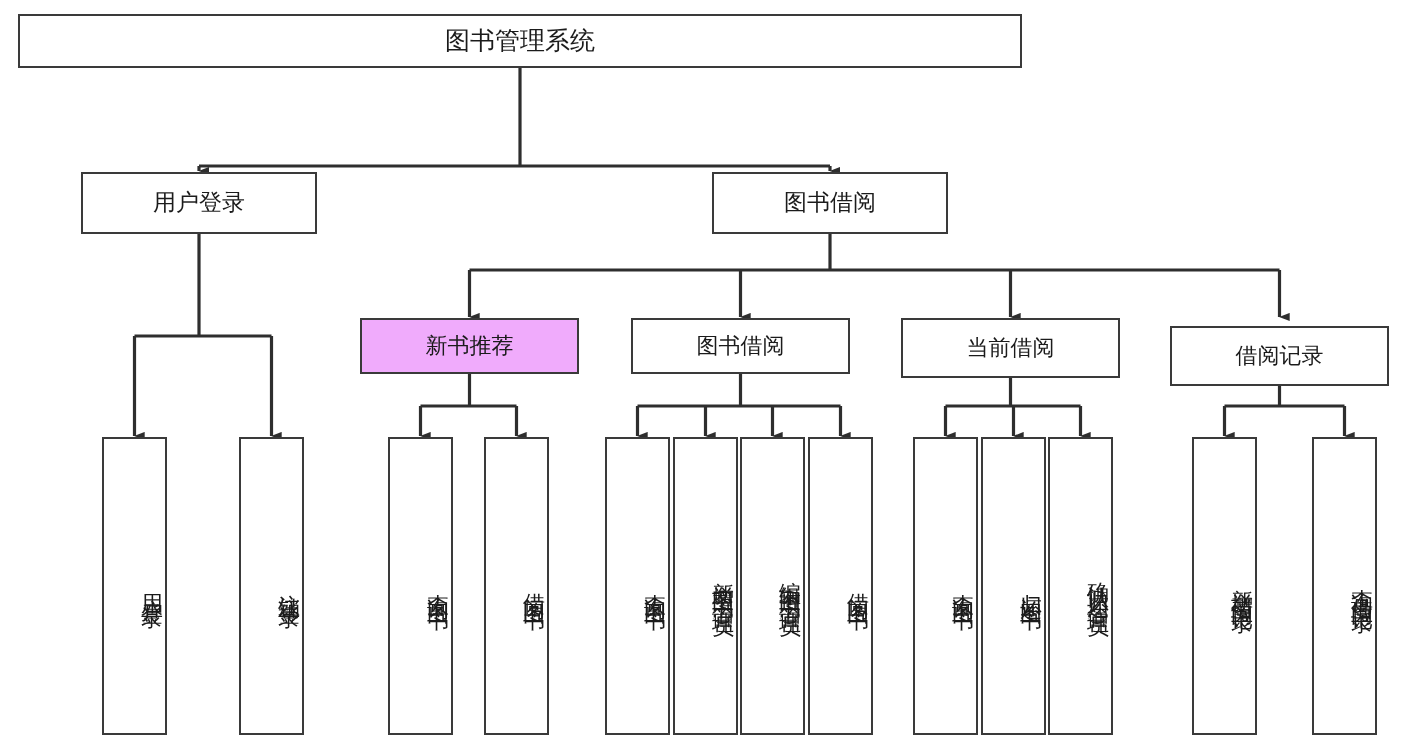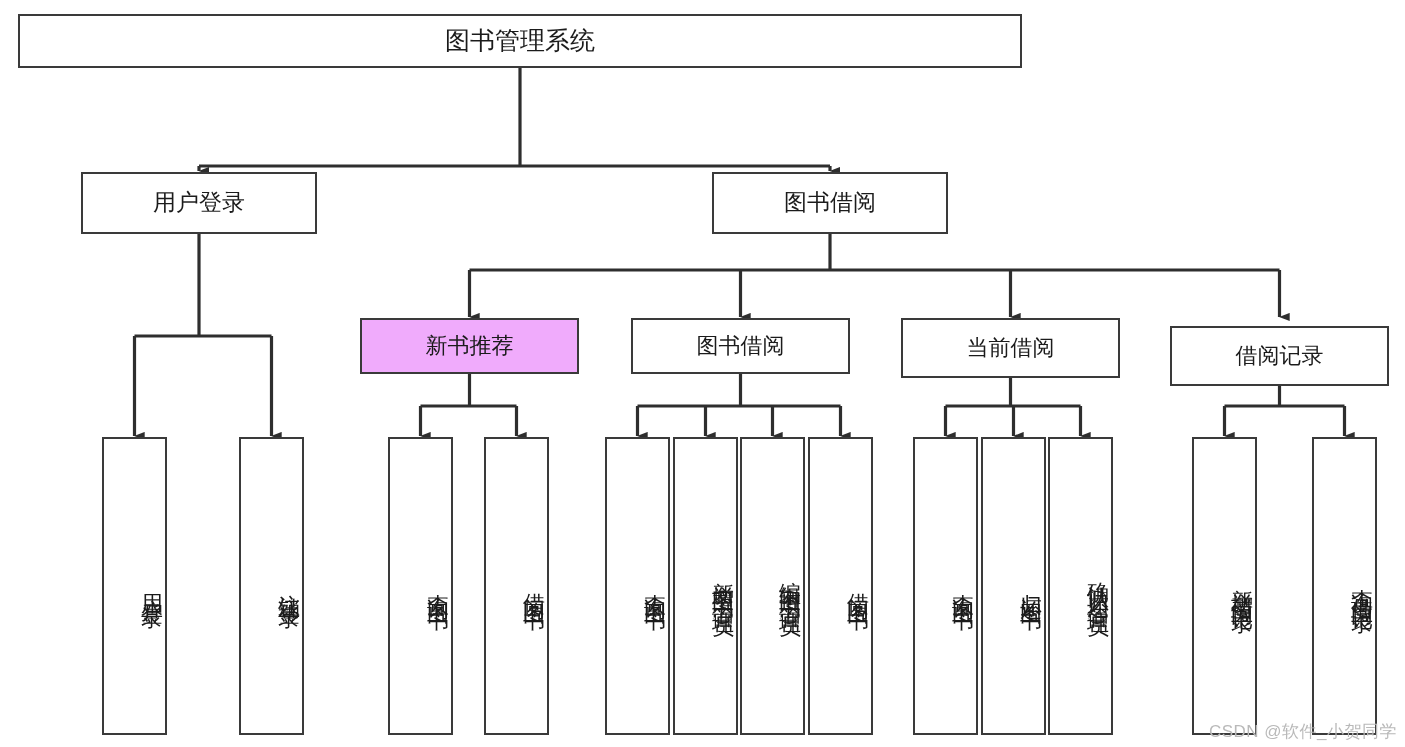--- a/index.html
+++ b/index.html
@@ -177,14 +177,13 @@
         <span class="label">确认归还（管理员）</span>
       </div>
       <div class="node level-3 leaf" id="node-leaf-add-record" style="left: 1192px; top: 437px; width: 65px; height: 298px; border-color: rgb(58, 58, 58); background: rgb(255, 255, 255); color: rgb(27, 27, 27);">
         <span class="label">新增借阅记录</span>
       </div>
       <div class="node level-3 leaf" id="node-leaf-query-record" style="left: 1312px; top: 437px; width: 65px; height: 298px; border-color: rgb(58, 58, 58); background: rgb(255, 255, 255); color: rgb(27, 27, 27);">
         <span class="label">查询借阅记录</span>
       </div>
     </div>
 
-  <div id="watermark">CSDN @软件_小贺同学</div>
 </div>
 
 </body></html>

